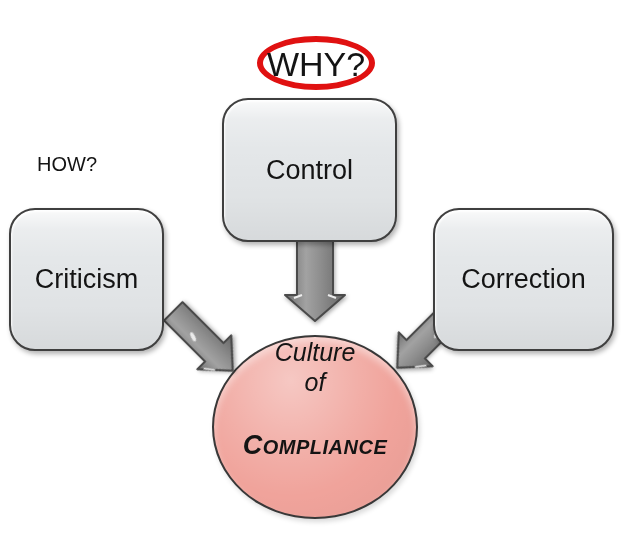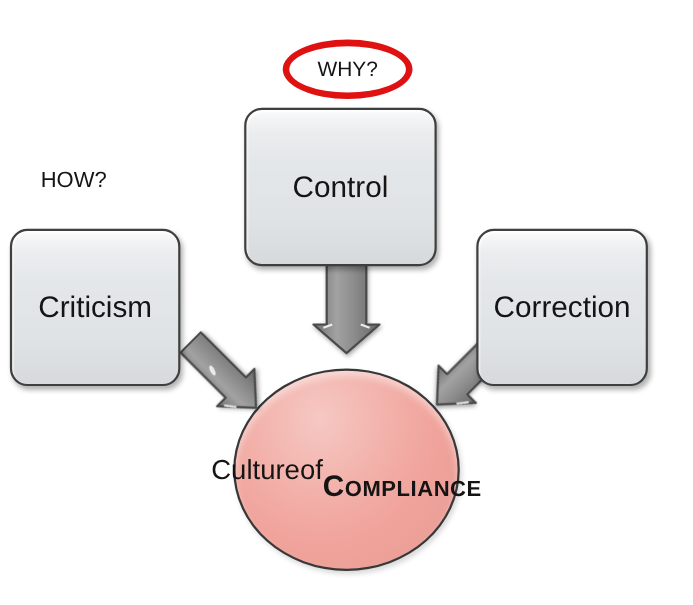--- a/index.html
+++ b/index.html
@@ -21,21 +21,21 @@
   .red-oval {
     position: absolute;
     left: 257px; top: 36px;
     width: 118px; height: 54px;
     box-sizing: border-box;
     border: 6px solid var(--oval-red, #E01111);
     border-radius: 50%;
     display: flex; align-items: center; justify-content: center;
   }
   .why-text {
-    font-size: 19px;
+    font-size: 34px;
     line-height: 1;
     padding-top: 1px;
     color: var(--text, #141414);
   }
 
   
   .q-label {
     position: absolute;
     width: 140px;
     top: 148px;
@@ -45,59 +45,60 @@
     color: var(--text, #141414);
   }
   .q-how  { left: 37px; }
   .q-what { left: 458px; }
 
   
   .box {
     position: absolute;
     box-sizing: border-box;
     border: 2px solid var(--box-border, #3F3F3F);
-    border-radius: 16px;
+    border-radius: 26px;
     background-color: var(--box-fill, #E4E7E9);
     background-image: linear-gradient(180deg,
       rgba(255,255,255,0.8) 0%,
       rgba(255,255,255,0.25) 14%,
       rgba(255,255,255,0) 35%,
       rgba(0,0,0,0.02) 70%,
       rgba(0,0,0,0.06) 100%);
     box-shadow:
       inset 1px 2px 2px rgba(255,255,255,0.9),
       2px 3px 5px rgba(0,0,0,0.30);
     display: flex; align-items: center; justify-content: center;
     font-size: 27px;
     z-index: 3;
   }
   .box-control    { left: 222px; top:  98px; width: 175px; height: 144px; }
   .box-criticism  { left:   9px; top: 208px; width: 155px; height: 143px; }
-  .box-correction { left: 433px; top: 208px; width: 156px; height: 143px; }
+  .box-correction { left: 433px; top: 208px; width: 181px; height: 143px; }
 
   
   .circle {
     position: absolute;
     left: 212px; top: 335px;
     width: 206px; height: 184px;
     box-sizing: border-box;
     border: 2px solid var(--circle-border, #383838);
     border-radius: 50%;
     background-color: var(--circle-fill, #F0A39B);
     background-image: radial-gradient(ellipse at 38% 24%,
       rgba(255,255,255,0.40) 0%,
       rgba(255,255,255,0.12) 40%,
       rgba(255,255,255,0) 60%,
       rgba(0,0,0,0.05) 100%);
     box-shadow: inset 0 5px 7px rgba(255,255,255,0.45),
                 2px 3px 5px rgba(0,0,0,0.15);
-    display: flex; flex-direction: row;
-    align-items: center; justify-content: center;
+    display: flex; flex-direction: column;
+    align-items: center; 
     z-index: 1;
     text-align: center;
+    font-style: italic;
   }
   .c-line { font-size: 25px; line-height: 30px; }
   .c-caps {
     font-weight: bold;
     font-size: 20px;
     line-height: 32px;
     letter-spacing: 0.5px;
     margin-top: 32px;
   }
   .c-caps::first-letter { font-size: 27px; }

